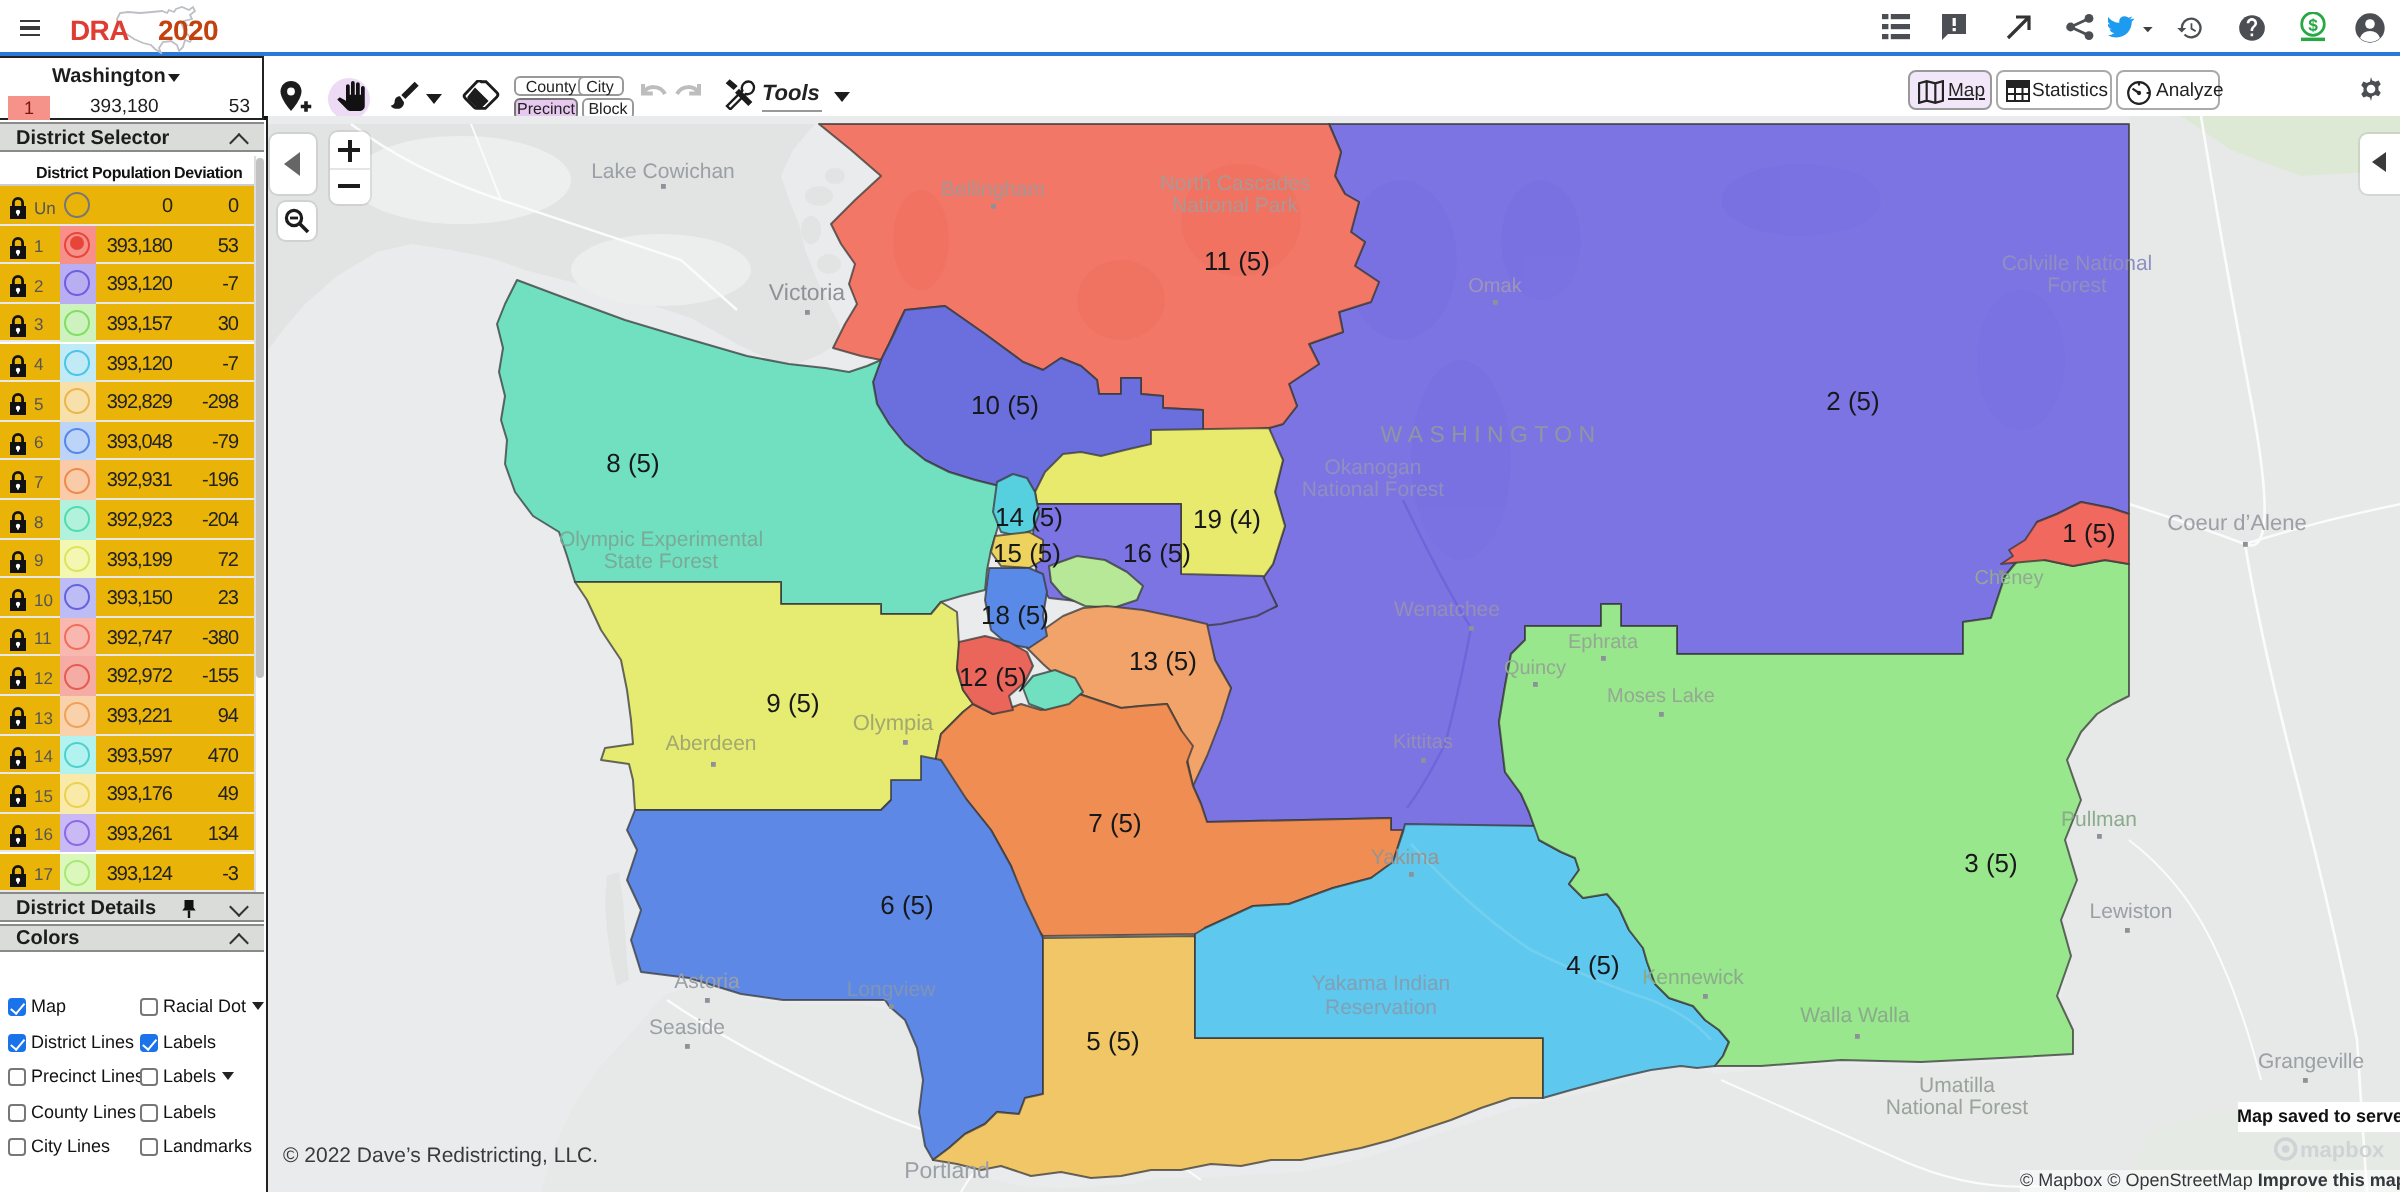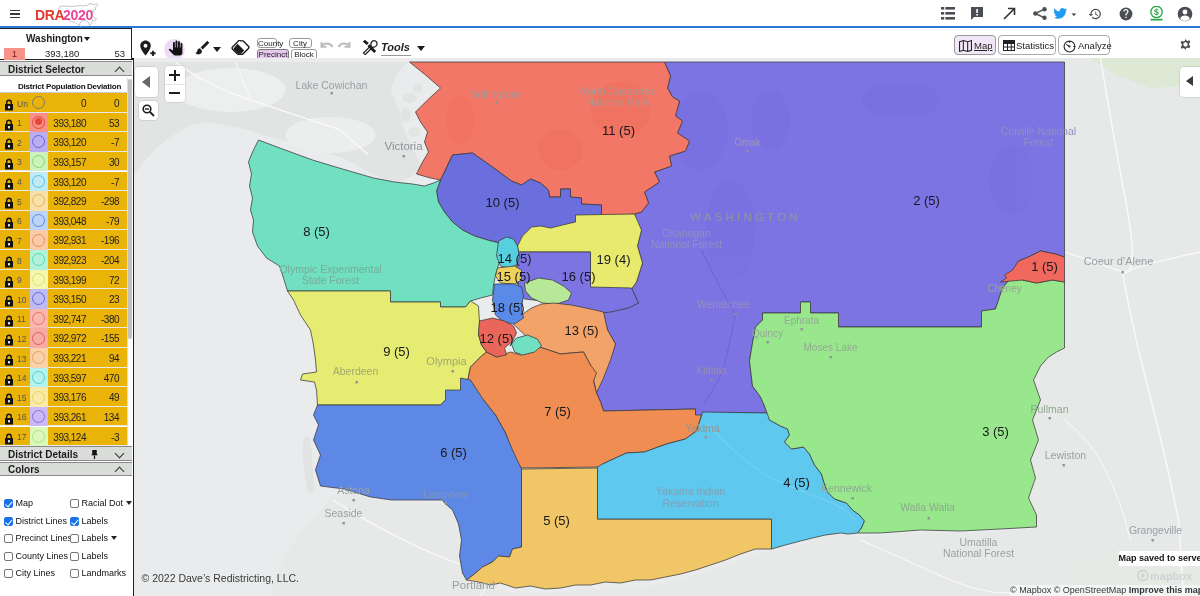--- a/index.html
+++ b/index.html
@@ -34,21 +34,21 @@
 
 <div class="abs" style="left:10px;top:10px;width:10px;height:8px;border-top:1.6px solid #3a3a3a;border-bottom:1.6px solid #3a3a3a;">
       <div style="margin-top:2.2px;height:1.6px;background:#3a3a3a;"></div>
     </div>
 
 <div class="abs" style="left:35px;top:4px;width:70px;height:20px;">
 <svg class="abs" style="left:21px;top:-2px;" width="44" height="25" viewBox="0 0 44 25">
         <path d="M2.5 7.5 L4 4.5 8 4 14 4.5 20 4 25 3.5 27.5 4.5 28.5 3 31 4 32 2.5 35 1.5 38.5 3 40.5 1.5 41.5 3.5 39 5.5 40 7.5 36 8.5 37.5 10.5 35 10.5 36.5 13.5 38.5 16 40.5 16.5 39 19 36.5 18 35.5 21.5 33.5 23.5 32.5 20.5 29.5 18.5 25.5 19 23.5 22 24.5 24.5 21.5 22.5 19.5 20.5 15.5 19.5 11 17.5 6.5 14.5 4 11.5 3 9.5 Z" fill="none" stroke="#bcbfc4" stroke-width="0.9"></path>
       </svg>
 <span class="abs" style="left:0;top:3px;font-size:14px;font-weight:700;color:#e03c31;letter-spacing:-0.3px;">DRA</span>
-<span class="abs" style="left:28px;top:3px;font-size:14px;font-weight:700;color:#ec4899;letter-spacing:-0.3px;">2020</span>
+<span class="abs" style="left:44px;top:3px;font-size:14px;font-weight:700;color:#c2410c;letter-spacing:-0.3px;">2020</span>
 </div>
 
 
 <svg class="abs" style="left:941px;top:7px;" width="14" height="13" viewBox="0 0 14 13">
       <g fill="#4b4f54">
         <rect x="0" y="0" width="3.2" height="2.6"></rect>
         <rect x="4.4" y="0" width="9.6" height="2.6"></rect>
         <rect x="0" y="5" width="3.2" height="2.6"></rect>
         <rect x="4.4" y="5" width="9.6" height="2.6"></rect>
         <rect x="0" y="10" width="3.2" height="2.6"></rect>
@@ -121,21 +121,21 @@
       <path d="M9 12c-2 0-4 1.4-4 4 0 1.8-1.5 2.8-3 3 1.2 1.6 3 2.4 5 2.4 3 0 5-2 5-5z" fill="#1c1c1c"></path>
     </svg>
 
 <div class="abs" style="left:213px;top:19px;width:0;height:0;border-left:4px solid transparent;border-right:4px solid transparent;border-top:5px solid #1c1c1c;"></div>
 
 <svg class="abs" style="left:231px;top:12px;" width="19" height="15" viewBox="0 0 24 19">
       <path d="M15.2 1.1l6.8 6.8c.8.8.8 2 0 2.8l-7.3 7.3H9.2c-.5 0-1-.2-1.4-.6L2.0 11.6c-.8-.8-.8-2 0-2.8L9.4 1.1c.8-.8 2-.8 2.8 0z" fill="none" stroke="#1c1c1c" stroke-width="1.8"></path>
       <path d="M8.2 4.7l8.6 8.6-3.5 3.5c-.3.3-.7.5-1.1.5H9.4c-.4 0-.8-.2-1.1-.5l-4.5-4.5c-.6-.6-.6-1.6 0-2.2z" fill="#1c1c1c"></path>
     </svg>
 
-<div class="tbtxt" style="left:257px;top:10px;width:20px;height:10px;line-height:9px;">County</div>
+<div class="tbtxt" style="left:257px;top:10px;width:37px;height:10px;line-height:9px;">County</div>
 
 <div class="tbtxt" style="left:288.5px;top:10px;width:23px;height:10px;line-height:9px;">City</div>
 
 <div class="tbtxt" style="left:257px;top:20.5px;width:32px;height:11px;line-height:10px;background:#e7c8ef;border-color:#777;">Precinct</div>
 
 <div class="tbtxt" style="left:291px;top:20.5px;width:26px;height:11px;line-height:10px;">Block</div>
 
 <svg class="abs" style="left:319px;top:13px;" width="15" height="11" viewBox="0 0 15 11">
       <path d="M2.5 5.5 C5 1.5 11 1.5 13.5 6 M2.5 1 V5.8 H7.4" stroke="#bdbdbd" stroke-width="2" fill="none"></path>
     </svg>

